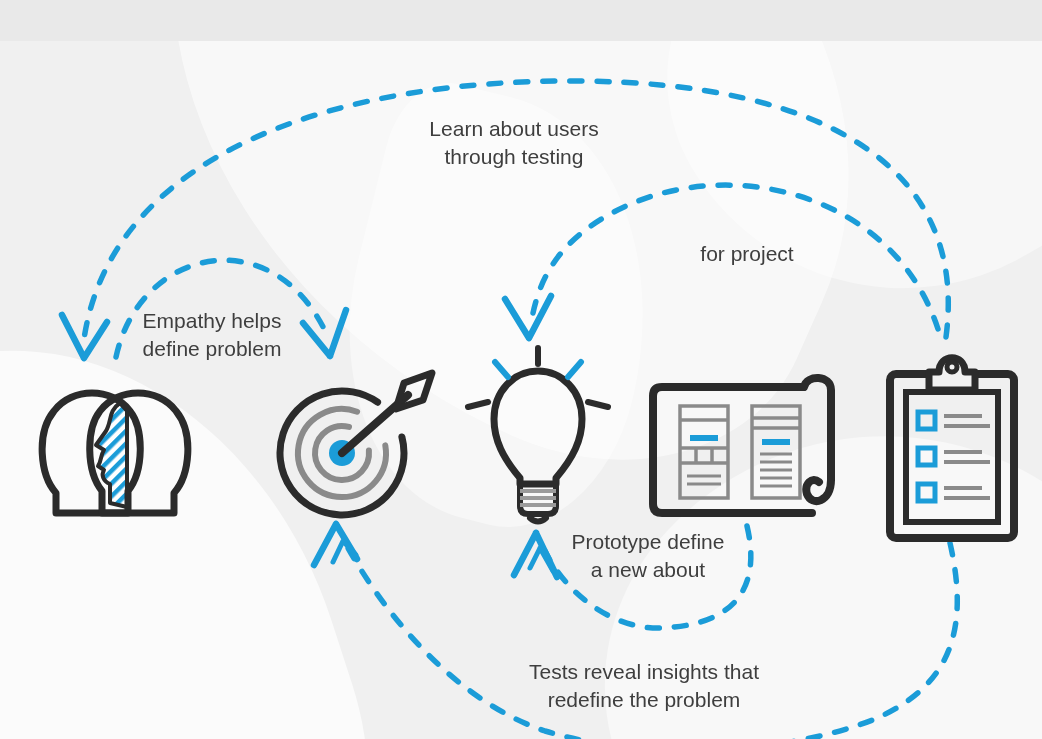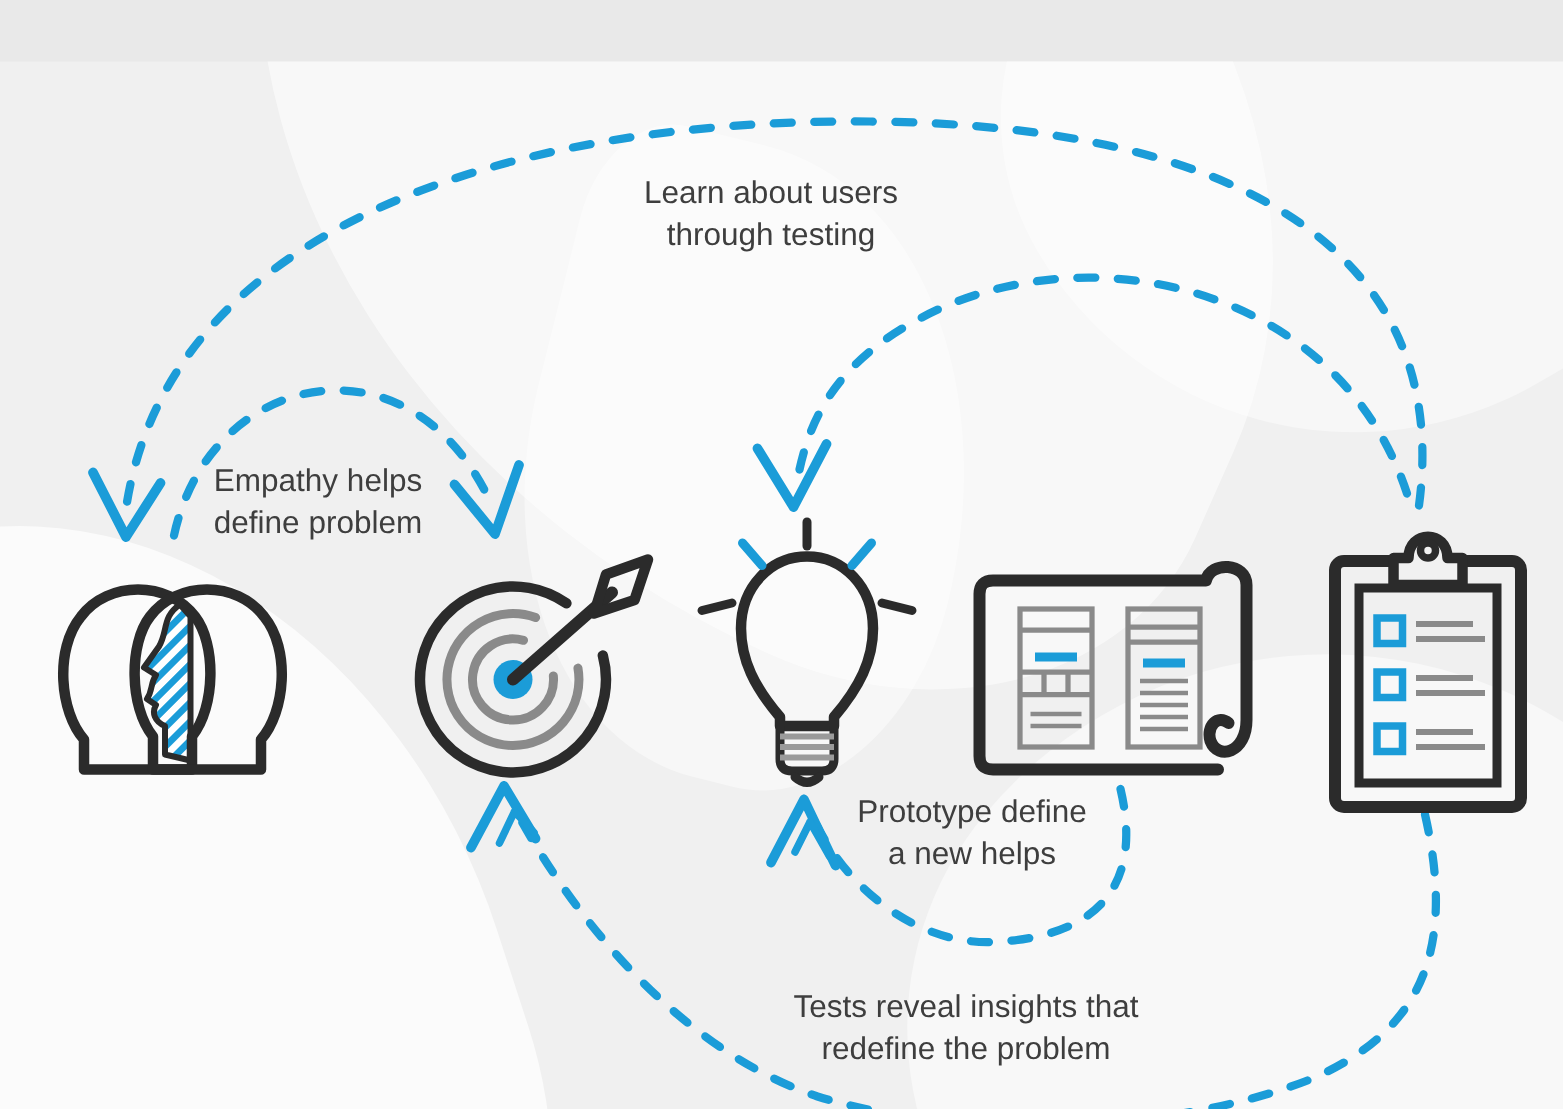--- a/index.html
+++ b/index.html
@@ -148,23 +148,24 @@
 
   <div class="label lbl-learn">
     <span>Learn about users</span>
     <span>through testing</span>
   </div>
   <div class="label lbl-empathy">
     <span>Empathy helps</span>
     <span>define problem</span>
   </div>
   <div class="label lbl-tests-create">
+    <span>for project</span>
   </div>
   <div class="label lbl-prototype">
     <span>Prototype define</span>
-    <span>a new helps</span>
+    <span>a new about</span>
   </div>
   <div class="label lbl-tests-reveal">
     <span>Tests reveal insights that</span>
     <span>redefine the problem</span>
   </div>
 
 </div>
 
 </body></html>

